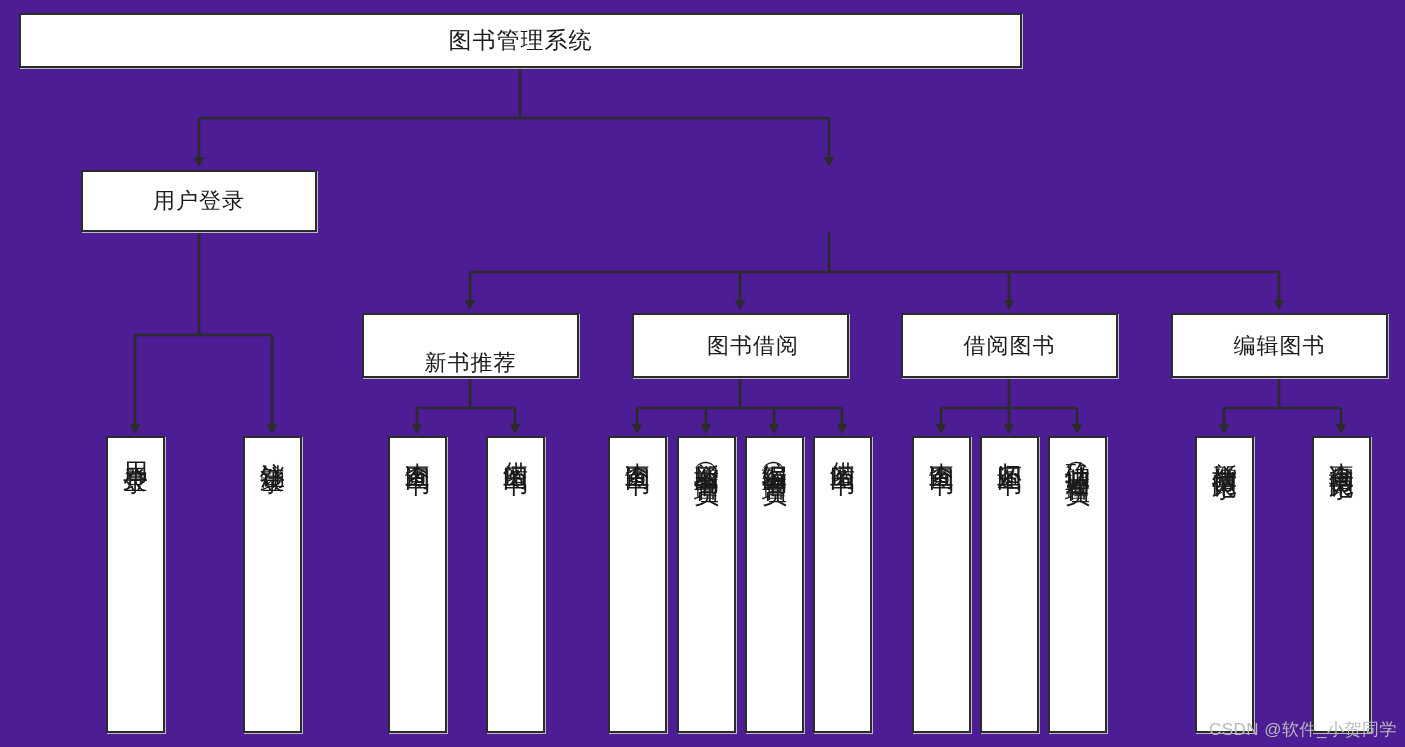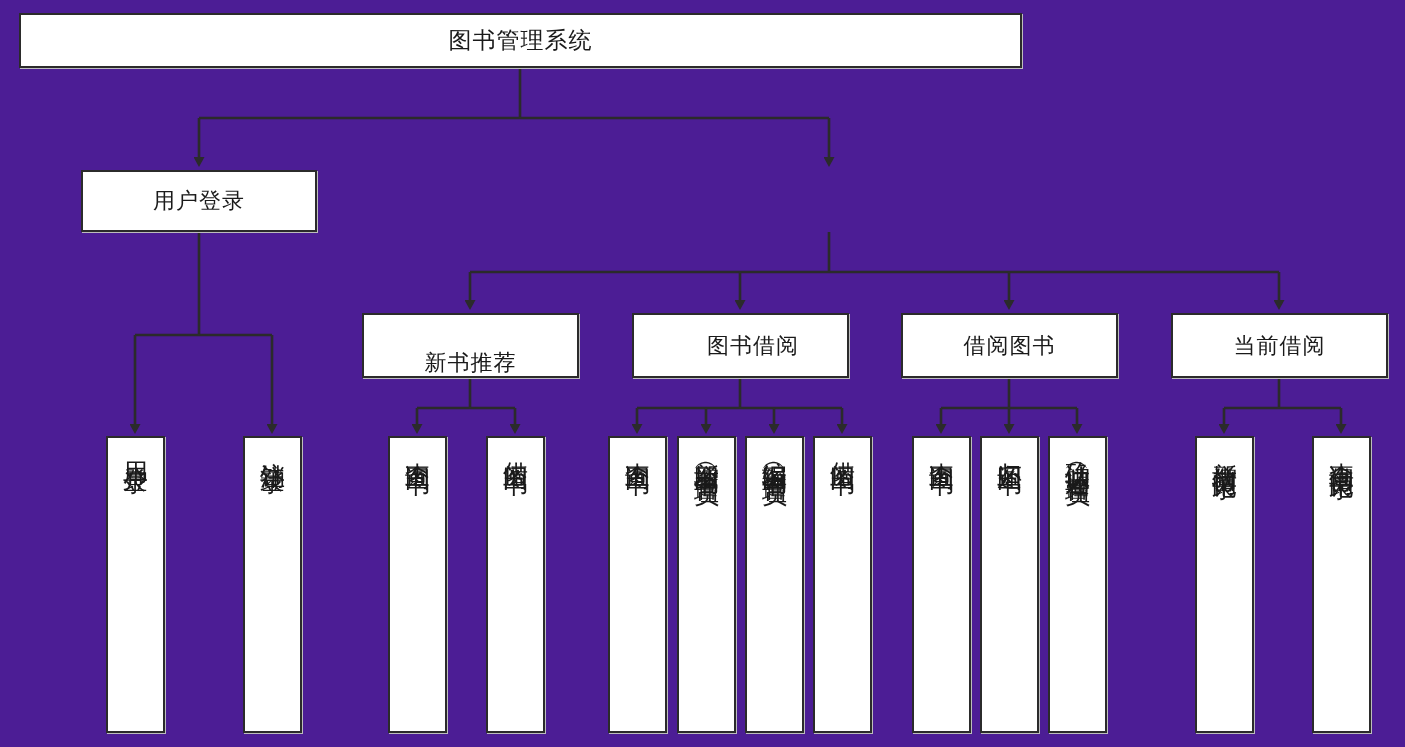--- a/index.html
+++ b/index.html
@@ -140,21 +140,21 @@
   <div class="node h" style="left:362px; top:313px; width:217px; height:65px;align-items:flex-end;">
     <span class="label">新书推荐</span>
   </div>
   <div class="node h" style="left:632px; top:313px; width:217px; height:65px;padding-left:25px;">
     <span class="label">图书借阅</span>
   </div>
   <div class="node h" style="left:901px; top:313px; width:217px; height:65px;">
     <span class="label">借阅图书</span>
   </div>
   <div class="node h" style="left:1171px; top:313px; width:217px; height:65px;">
-    <span class="label">当前借阅</span>
+    <span class="label">编辑图书</span>
   </div>
 
   <div class="node v" style="left:106px; top:436px; width:59px; height:297px;">
     <span class="label">用户登录</span>
   </div>
   <div class="node v" style="left:243px; top:436px; width:59px; height:297px;">
     <span class="label">注销登录</span>
   </div>
 
   <div class="node v" style="left:388px; top:436px; width:59px; height:297px;">
@@ -187,14 +187,15 @@
     <span class="label">确认归还（管理员）</span>
   </div>
 
   <div class="node v" style="left:1195px; top:436px; width:59px; height:297px;">
     <span class="label">新增借阅记录</span>
   </div>
   <div class="node v" style="left:1312px; top:436px; width:59px; height:297px;">
     <span class="label">查询借阅记录</span>
   </div>
 
+  <div class="watermark">CSDN @软件_小贺同学</div>
 
 </div>
 
 </body></html>

